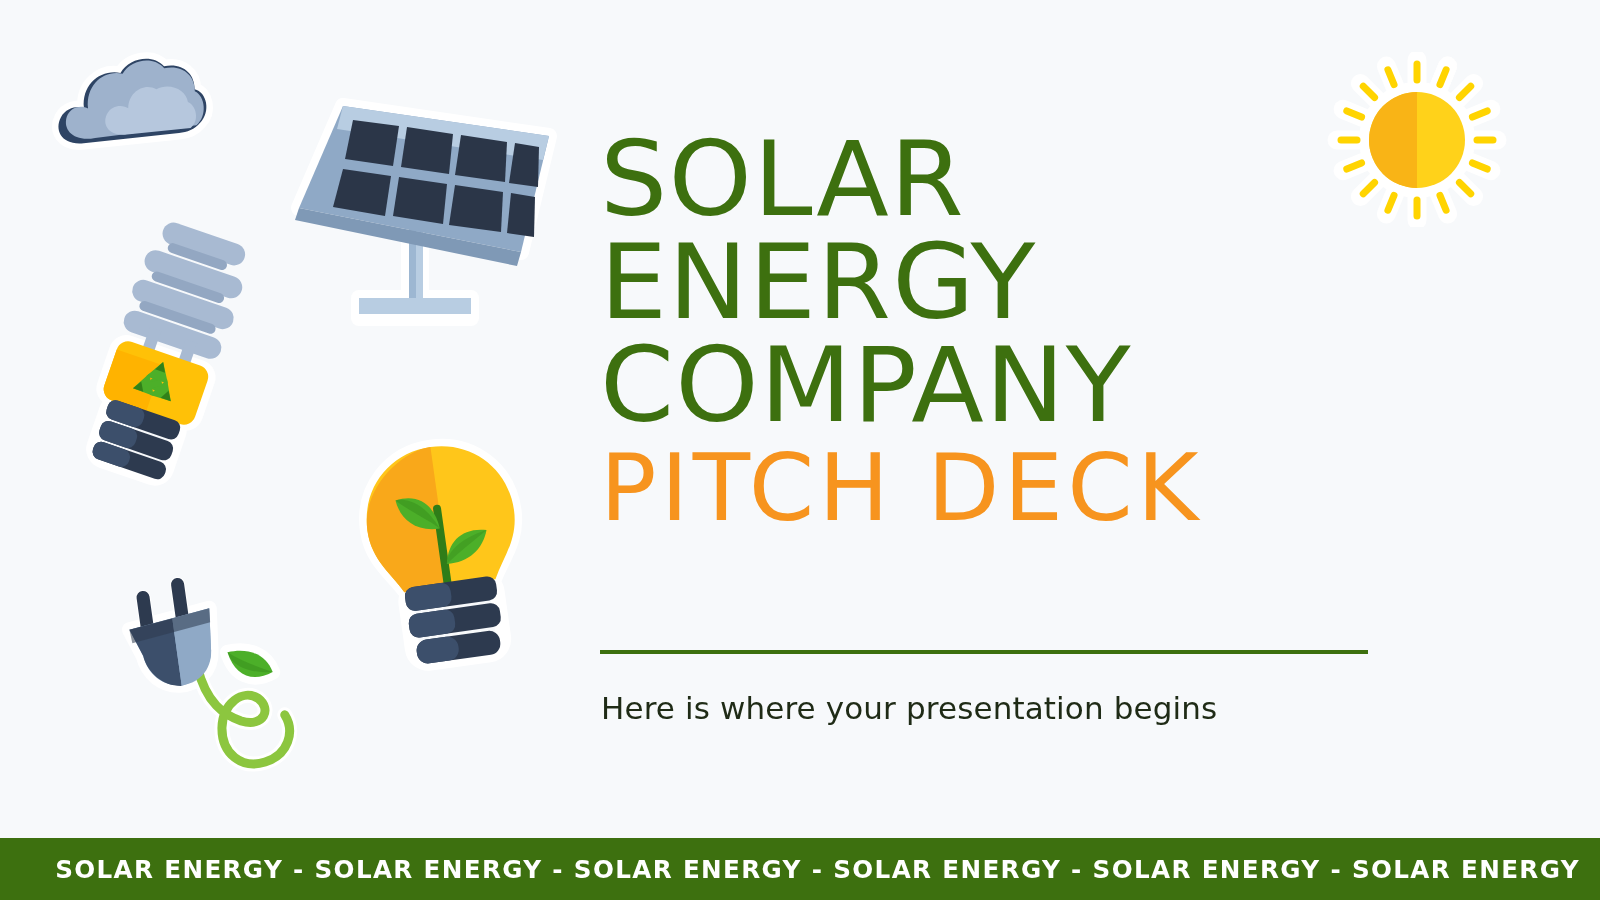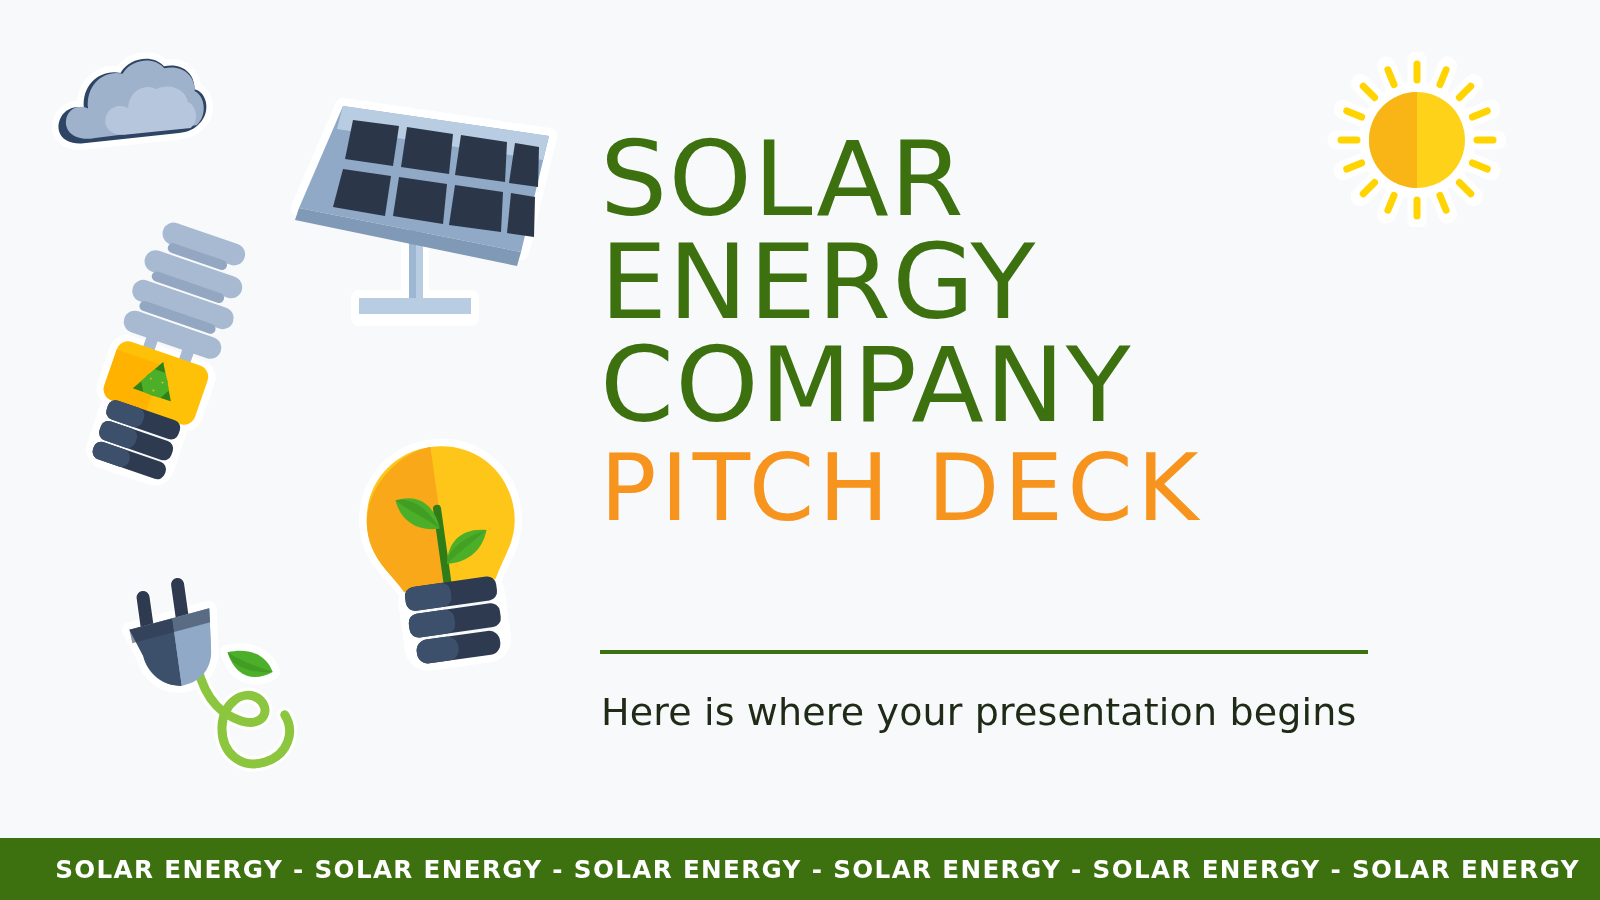--- a/index.html
+++ b/index.html
@@ -39,21 +39,21 @@
   #title-rule {
     position:absolute;
     left:600px; top:650px;
     width:768px; height:4px;
     background:#3d700f;
   }
   #subtitle {
     position:absolute;
     left:601px; top:690px;
     font-family:"DejaVu Sans", sans-serif;
-    font-size:38px;
+    font-size:31px;
     color:#1f2b16;
     letter-spacing:0.004em;
     white-space:nowrap;
   }
 
   
   #footer-band {
     position:absolute;
     left:0; bottom:0;
     width:1600px; height:62px;

